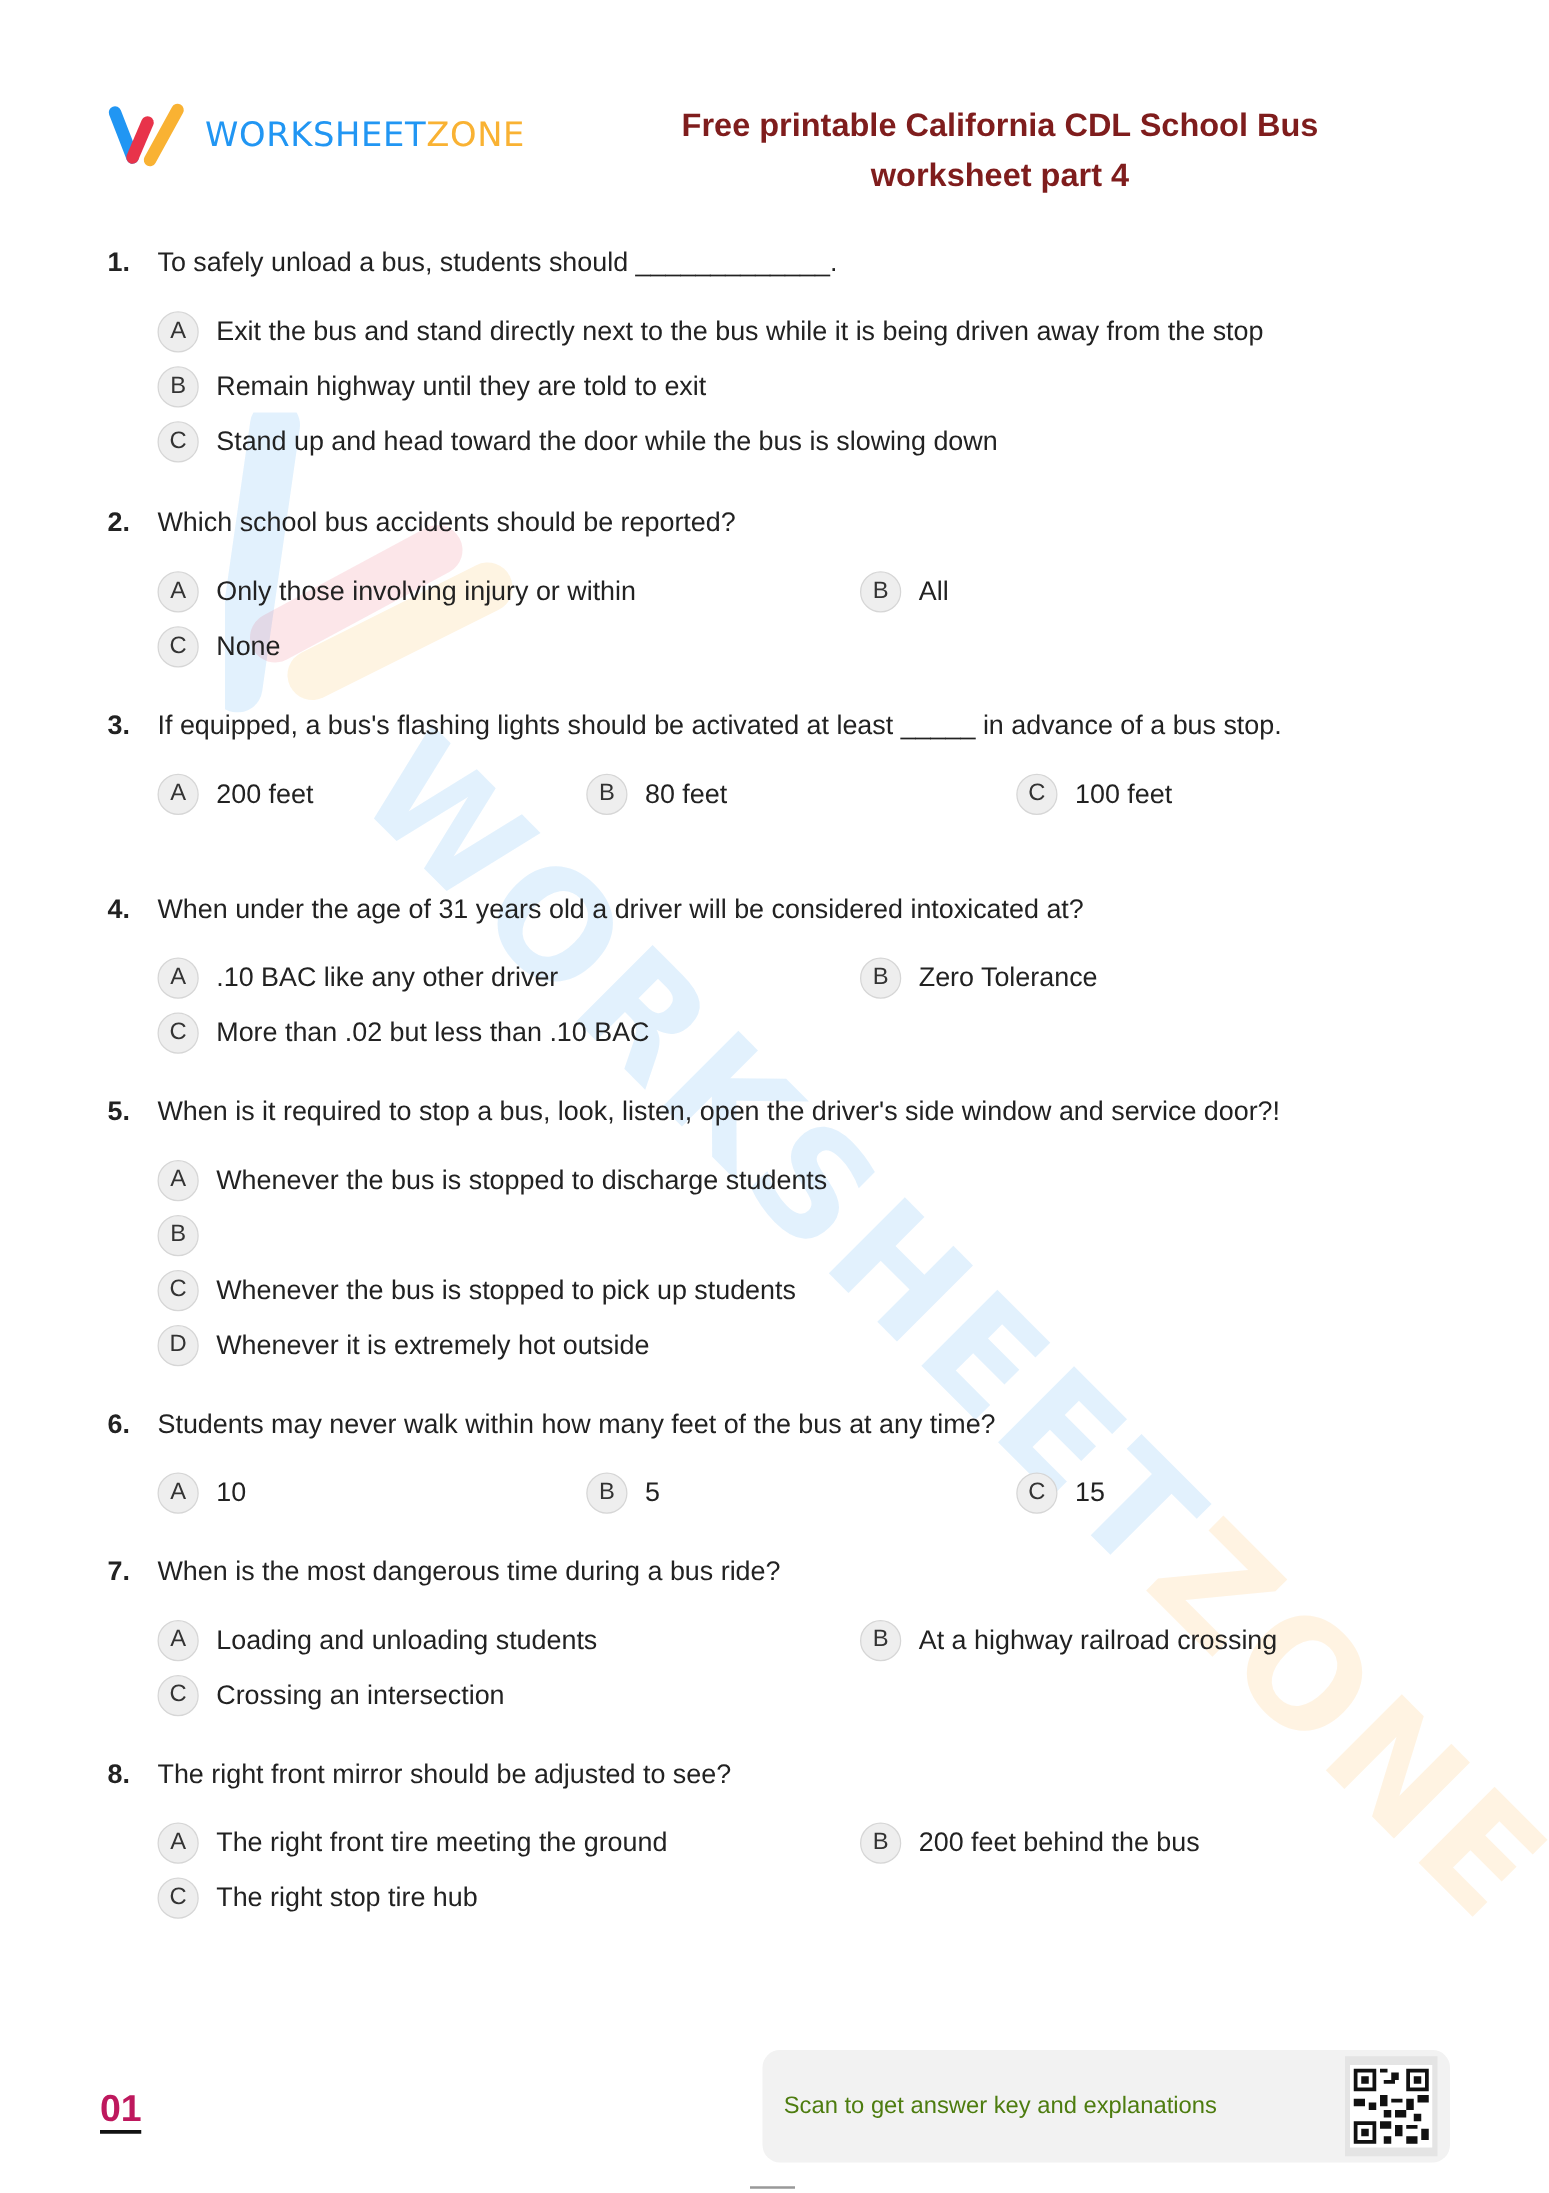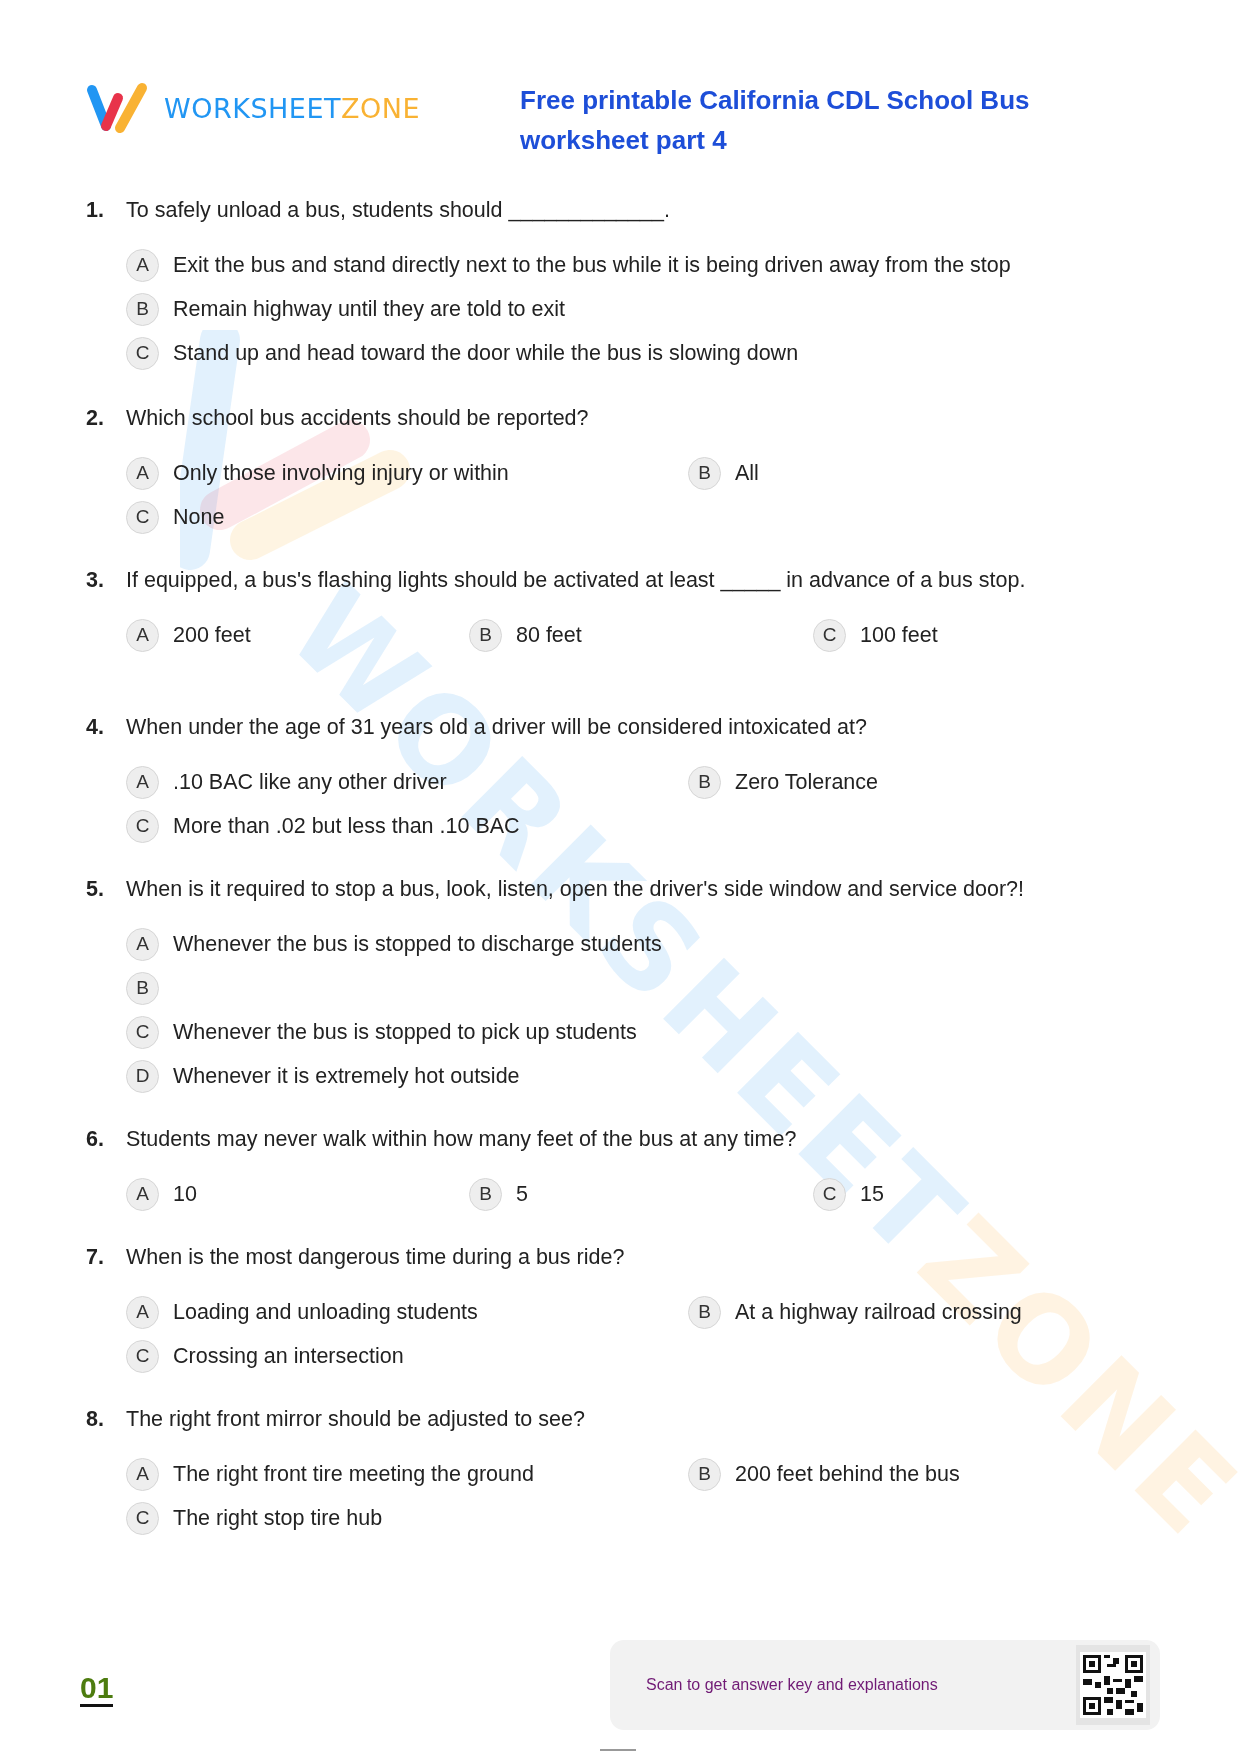--- a/index.html
+++ b/index.html
@@ -24,21 +24,21 @@
 
     
     .header { position: absolute; left: 0; top: 0; width: 1239px; height: 170px; }
     .logo { position: absolute; left: 84px; top: 80px; display: flex; align-items: center; }
     .logo svg { width: 68px; height: 56px; }
     .logo-text { margin-left: 12px; font-size: 27px; font-weight: normal; letter-spacing: 0.5px; font-family: "DejaVu Sans", sans-serif; }
     .logo-text .w { color: #2196f3; }
     .logo-text .z { color: #f9b233; }
     .title {
       position: absolute; left: 520px; top: 80px; width: 560px;
-      text-align: left; font-weight: bold; font-size: 26px; line-height: 40px; color: #1d4ed8;
+      text-align: center; font-weight: bold; font-size: 26px; line-height: 40px; color: #7f1d1d;
     }
 
     
     .questions { position: absolute; left: 0; top: 0; width: 1239px; }
     .q { position: absolute; left: 86px; width: 1080px; }
     .q-head { display: flex; font-size: 21.5px; line-height: 30px; color: #222; }
     .q-num { width: 40px; font-weight: bold; flex-shrink: 0; }
     .q-text { flex: 1; }
     .opts { position: relative; margin-left: 40px; }
     .opt { position: absolute; display: flex; align-items: center; height: 36px; }
@@ -46,27 +46,27 @@
       width: 33px; height: 33px; border-radius: 50%;
       background: #eeeeee; border: 1px solid #d6d6d6;
       display: flex; align-items: center; justify-content: center;
       font-size: 19px; color: #333; flex-shrink: 0;
     }
     .opt-label { margin-left: 14px; font-size: 21.5px; color: #222; white-space: nowrap; }
 
     
     .page-num {
       position: absolute; left: 80px; top: 1672px; font-size: 30px; font-weight: bold;
-      color: #4d7c0f; border-bottom: 3px solid #111; line-height: 32px;
+      color: #be185d; border-bottom: 3px solid #111; line-height: 32px;
     }
     .scan-box {
       position: absolute; left: 610px; top: 1640px; width: 550px; height: 90px;
       background: #f2f2f2; border-radius: 14px; display: flex; align-items: center;
     }
-    .scan-text { margin-left: 36px; font-size: 16px; color: #701a75; flex: 1; }
+    .scan-text { margin-left: 17px; font-size: 19px; color: #4d7c0f; flex: 1; }
     .qr { width: 74px; height: 80px; margin-right: 10px; background: #e4e4e4; display: flex; align-items: center; justify-content: center; }
     .footer-line { position: absolute; left: 600px; top: 1749px; width: 36px; height: 2px; background: #999; }
   </style>
 </head>
 <body>
 
 <svg class="wm-logo" viewBox="0 0 260 240">
   <line x1="40" y1="10" x2="10" y2="220" stroke="rgba(33,150,243,0.13)" stroke-width="40" stroke-linecap="round"></line>
   <line x1="40" y1="180" x2="170" y2="110" stroke="rgba(232,51,74,0.12)" stroke-width="40" stroke-linecap="round"></line>
   <line x1="70" y1="210" x2="210" y2="140" stroke="rgba(249,178,51,0.14)" stroke-width="40" stroke-linecap="round"></line>

